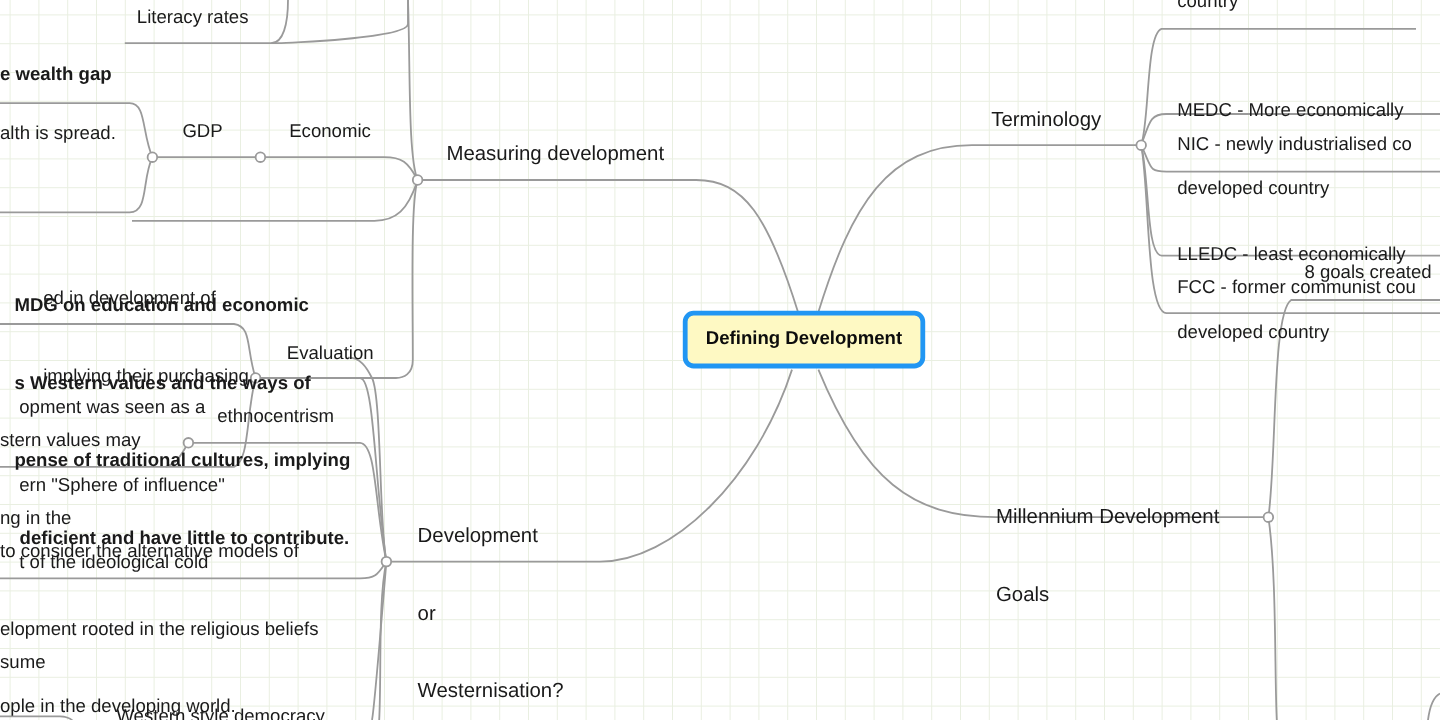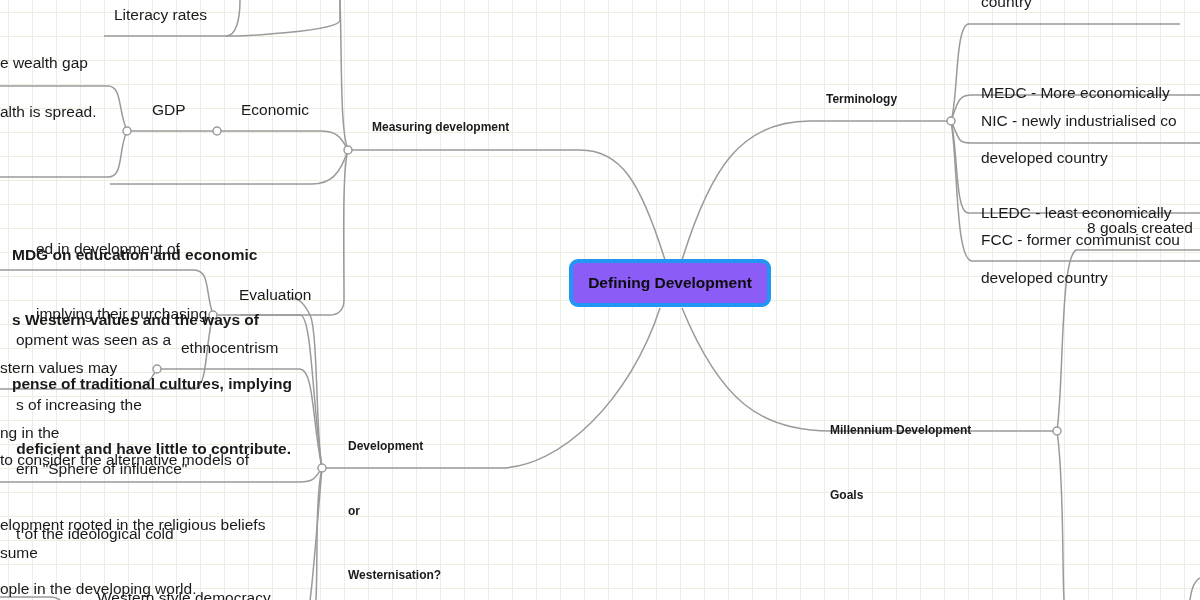--- a/index.html
+++ b/index.html
@@ -12,24 +12,24 @@
     background-size:24px 24px;
     background-position:8px 12px;
     font-family:"Liberation Sans", sans-serif;
     color:#1a1a1a;
   }
   #canvas { position:absolute; left:0; top:0; width:1200px; height:600px; }
   .lines { position:absolute; left:0; top:0; }
   .lines path { fill:none; stroke:#9a9a9a; stroke-width:1.5; }
   .lines circle { fill:#ffffff; stroke:#9a9a9a; stroke-width:1.5; }
   .t { position:absolute; white-space:pre; font-size:15.5px; line-height:21.5px; color:#1a1a1a; }
-  .b { font-weight:bold; font-size:12px; line-height:21.5px; }
+  .b { font-weight:normal; font-size:17px; line-height:21.5px; }
   .central {
     position:absolute; left:569px; top:259px; width:202px; height:48px;
-    background:#8b5cf6; border:4px solid #2196f3; border-radius:9px; box-sizing:border-box;
+    background:#fef9c3; border:4px solid #2196f3; border-radius:9px; box-sizing:border-box;
     display:flex; align-items:center; justify-content:center;
     font-weight:bold; font-size:15.5px; color:#0d0d0d;
   }
 </style>
 </head>
 <body>
 
 <div id="canvas">
 
   <svg class="lines" width="1200" height="600">
@@ -91,21 +91,21 @@
   </svg>
 
   <div class="central">
     <span>Defining Development</span>
   </div>
 
   <div class="t b" style="left:372px;top:117px;">Measuring development</div>
   <div class="t" style="left:114px;top:4px;">Literacy rates</div>
   <div class="t" style="left:241px;top:99px;">Economic</div>
   <div class="t" style="left:152px;top:99px;">GDP</div>
-  <div class="t" style="left:0px;top:52px;">e wealth gap</div>
+  <div class="t" style="left:0px;top:52px;font-weight:bold;">e wealth gap</div>
   <div class="t" style="left:0px;top:101px;">alth is spread.</div>
 
   <div class="t b" style="left:348px;top:393px;">
     <div>Development</div>
     <div>or</div>
     <div>Westernisation?</div>
   </div>
   <div class="t" style="left:239px;top:284px;">Evaluation</div>
   <div class="t" style="left:181px;top:337px;">ethnocentrism</div>
   <div class="t" style="left:97px;top:587px;">Western style democracy</div>
@@ -115,21 +115,20 @@
     <div>implying their purchasing</div>
   </div>
   <div class="t" style="left:12px;top:201px;font-weight:bold;">
     <div>MDG on education and economic</div>
     <div>s Western values and the ways of</div>
     <div>pense of traditional cultures, implying</div>
     <div> deficient and have little to contribute.</div>
   </div>
   <div class="t" style="left:0px;top:286px;padding-left:16px;">
     <div>opment was seen as a</div>
-    <div>s of increasing the</div>
     <div>ern "Sphere of influence"</div>
     <div>t of the ideological cold</div>
   </div>
   <div class="t" style="left:0px;top:314px;">
     <div>stern values may</div>
     <div>ng in the</div>
   </div>
   <div class="t" style="left:0px;top:406px;">
     <div>to consider the alternative models of</div>
     <div>elopment rooted in the religious beliefs</div>

